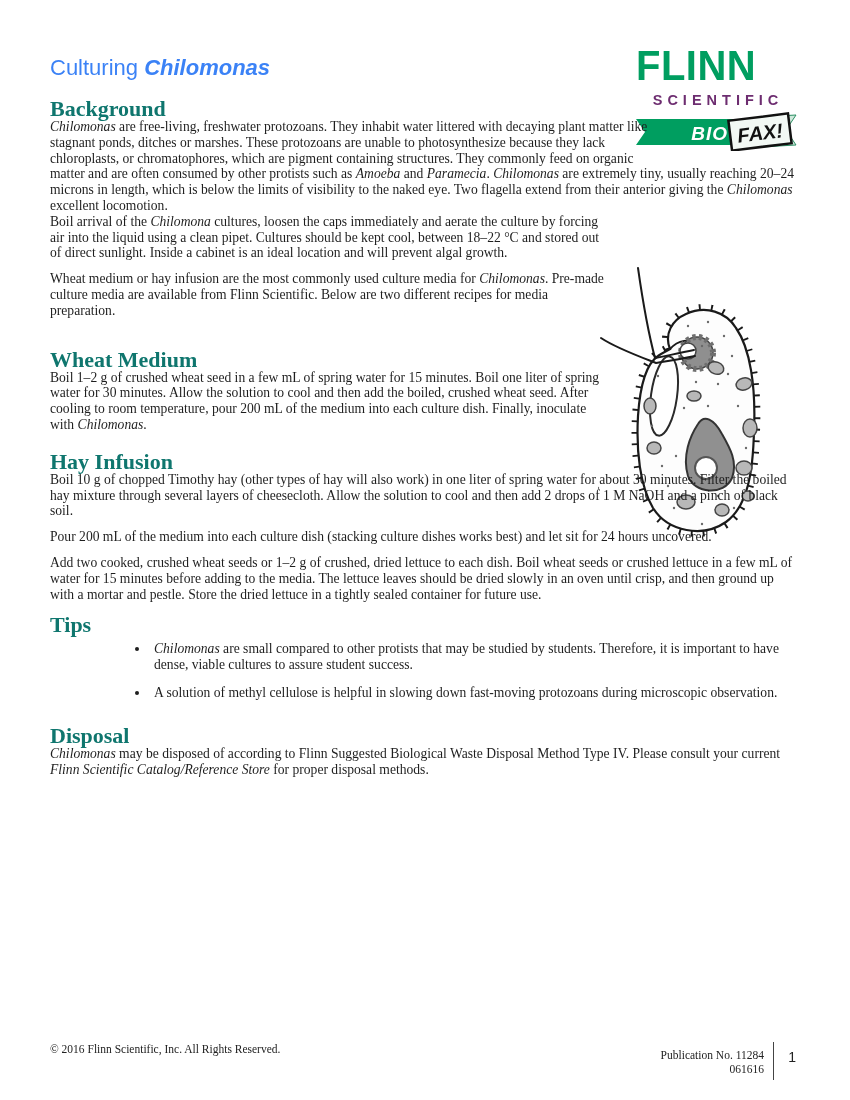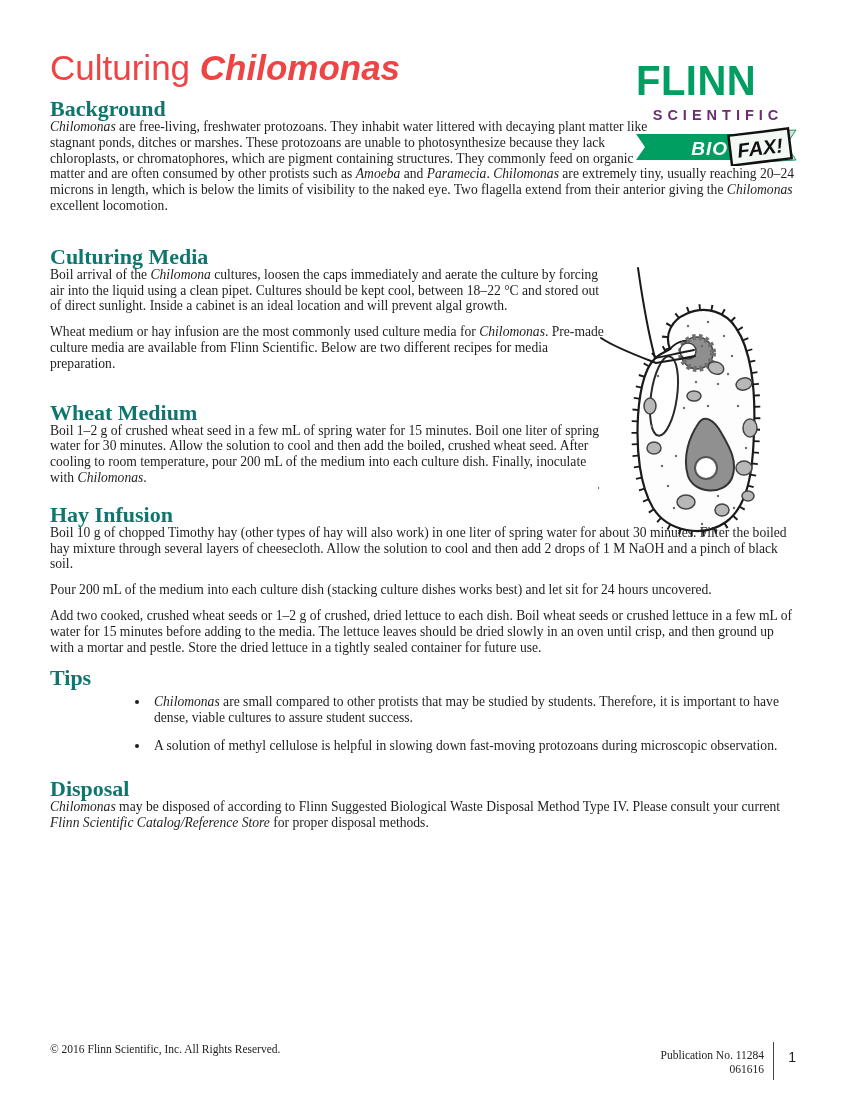--- a/index.html
+++ b/index.html
@@ -11,22 +11,22 @@
     font-family:"Liberation Serif", serif;
     color:#1e1e1e;
     overflow:hidden;
   }
   #content {
     position:absolute; left:50px; top:50px; width:748px;
   }
   
   h1 {
     font-family:"Liberation Sans", sans-serif;
-    font-size:35px; line-height:36px; font-weight:400;
-    color:#ef4444; letter-spacing:0;
+    font-size:22px; line-height:36px; font-weight:400;
+    color:#3b82f6; letter-spacing:0;
   }
   h1 .species { font-weight:700; font-style:italic; }
   
   h2 {
     font-family:"Liberation Serif", serif;
     font-size:22px; line-height:21px; font-weight:700; color:#0f766e;
   }
   p, li {
     font-size:13.6px; line-height:15.8px; color:#1e1e1e;
   }
@@ -37,21 +37,21 @@
   .mt12 { margin-top:12px; }
   .mt18 { margin-top:18px; }
   .mt24 { margin-top:24px; }
   .mt30 { margin-top:30px; }
   .mt32 { margin-top:32px; }
   .logo-spacer { float:right; width:150px; height:34px; }
   ul.tips-list { list-style:disc outside; margin:6px 0 0 52px; }
   ul.tips-list li { padding-left:4px;margin-left:48px; }
   ul.tips-list li + li { margin-top:12px; }
   
-  #logo { position:absolute; left:636px; top:44px; width:164px; text-align:left;margin-top:15px; }
+  #logo { position:absolute; left:636px; top:44px; width:164px; text-align:left; }
   #logo .flinn {
     font-family:"Liberation Sans", sans-serif;
     font-weight:700; font-size:40px; line-height:38px;
     letter-spacing:0.5px;
     transform:scale(1.0,1.08); transform-origin:left top;
   }
   #logo .scientific {
     font-family:"Liberation Sans", sans-serif;
     font-weight:700; font-size:14.5px; line-height:15px;
     letter-spacing:5px; margin-top:11px; white-space:nowrap;text-align:center;
@@ -164,21 +164,20 @@
   <div id="content">
 
     <h1><span>Culturing </span><span class="species">Chilomonas</span></h1>
 
     <section id="sec-background">
       <h2 class="mt12">Background</h2>
       <p class="mt6"><span class="logo-spacer"></span><span><em>Chilomonas</em><span> are free-living, freshwater protozoans. They inhabit water littered with decaying plant matter like stagnant ponds, ditches or marshes. These protozoans are unable to photosynthesize because they lack chloroplasts, or chromatophores, which are pigment containing structures. They commonly feed on organic matter and are often consumed by other protists such as </span><em>Amoeba</em><span> and </span><em>Paramecia</em><span>. </span><em>Chilomonas</em><span> are extremely tiny, usually reaching 20–24 microns in length, which is below the limits of visibility to the naked eye. Two flagella extend from their anterior giving the </span><em>Chilomonas</em><span> excellent locomotion.</span></span></p>
     </section>
 
     <section id="sec-media">
-      <h2 class="mt32">Culturing Media</h2>
       <p class="mt6 narrow"><span>Boil arrival of the </span><em>Chilomona</em><span> cultures, loosen the caps immediately and aerate the culture by forcing air into the liquid using a clean pipet. Cultures should be kept cool, between 18–22 °C and stored out of direct sunlight. Inside a cabinet is an ideal location and will prevent algal growth.</span></p>
       <p class="mt10 narrow"><span>Wheat medium or hay infusion are the most commonly used culture media for </span><em>Chilomonas</em><span>. Pre-made culture media are available from Flinn Scientific. Below are two different recipes for media preparation.</span></p>
     </section>
 
     <section id="sec-wheat">
       <h2 class="mt30">Wheat Medium</h2>
       <p class="mt6 narrow"><span>Boil 1–2 g of crushed wheat seed in a few mL of spring water for 15 minutes. Boil one liter of spring water for 30 minutes. Allow the solution to cool and then add the boiled, crushed wheat seed. After cooling to room temperature, pour 200 mL of the medium into each culture dish. Finally, inoculate with </span><em>Chilomonas</em><span>.</span></p>
     </section>
 
     <section id="sec-hay">

